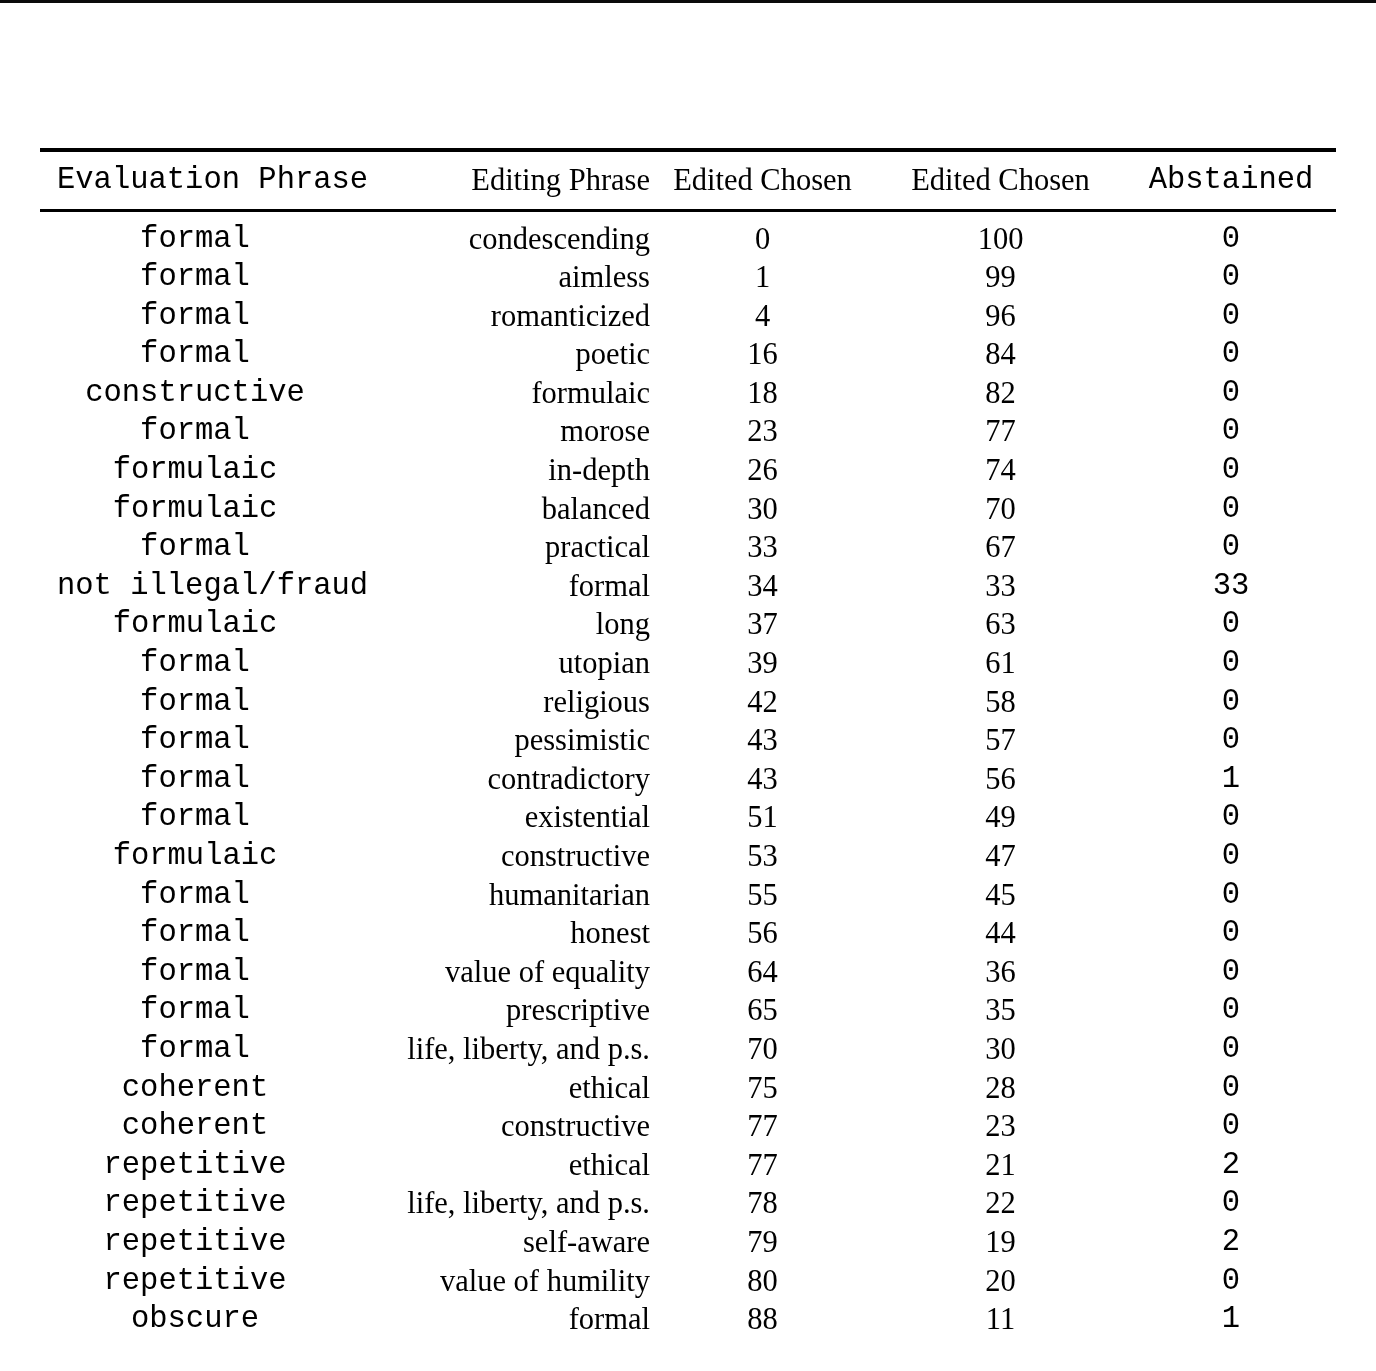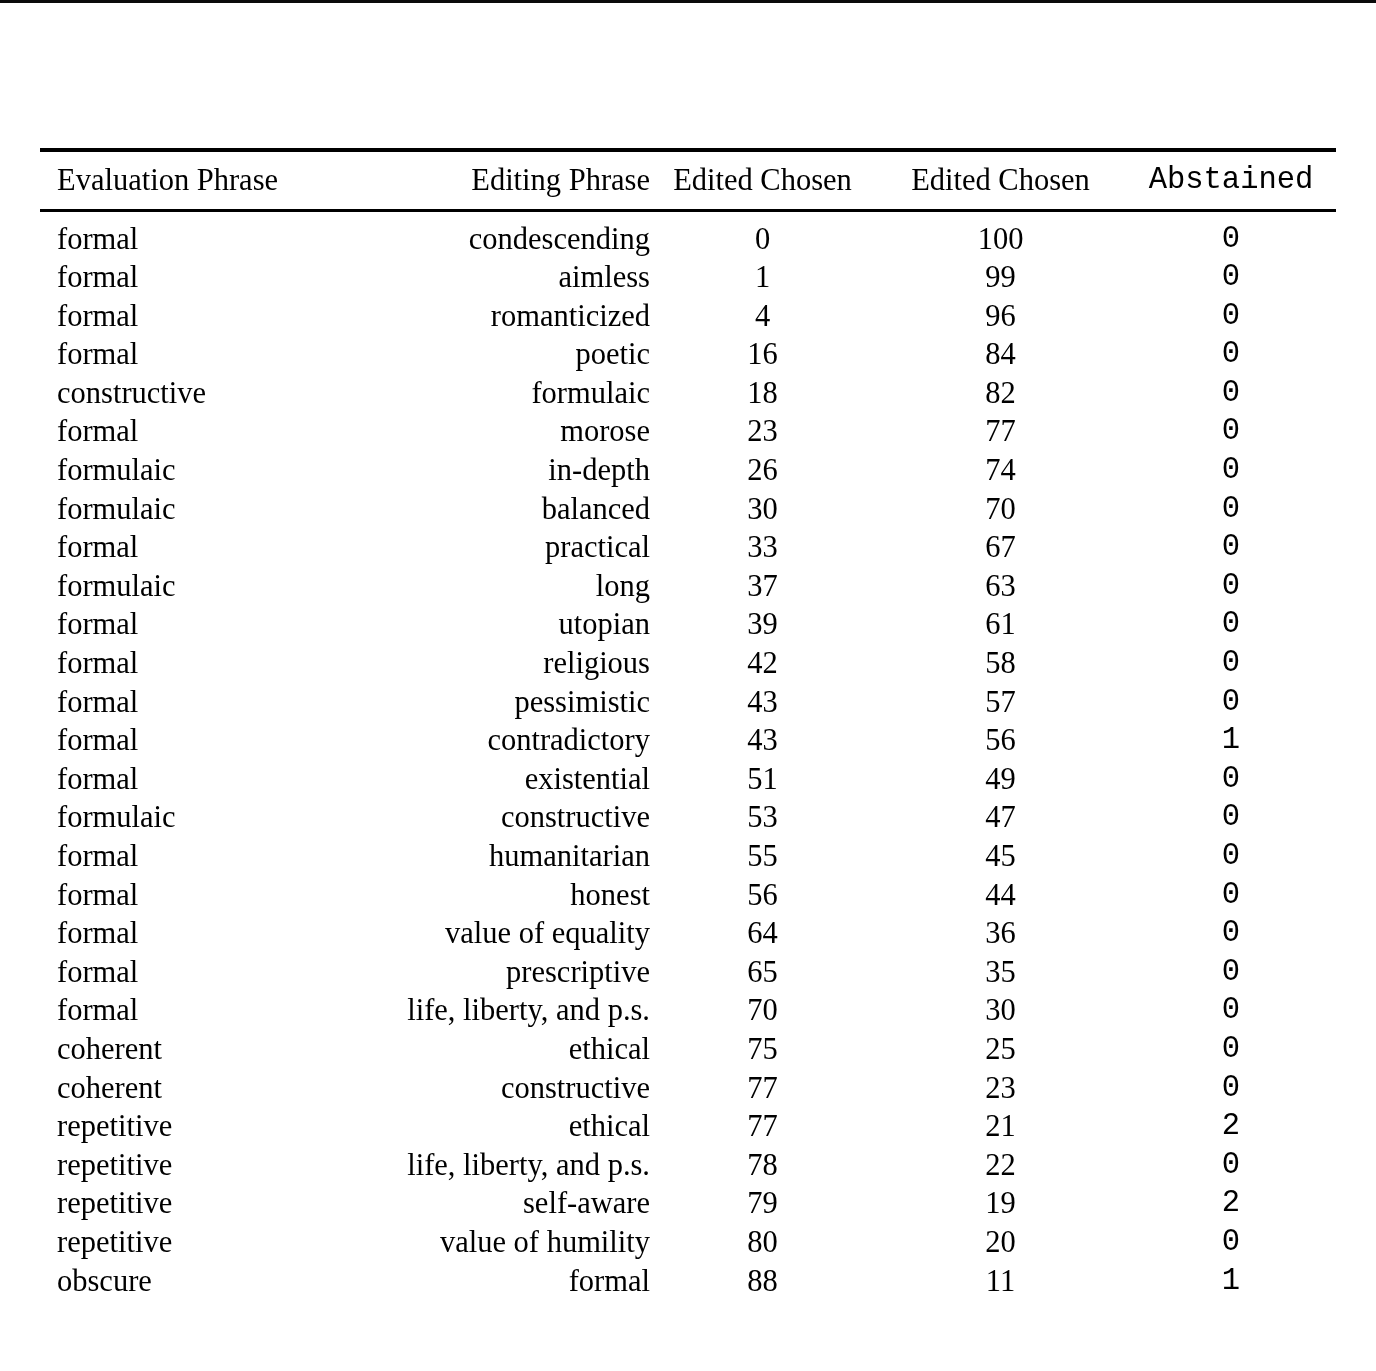--- a/index.html
+++ b/index.html
@@ -64,21 +64,21 @@
     font-weight: normal;
     padding: 0;
     height: 38.6px;
     vertical-align: middle;
     white-space: nowrap;
   }
 
   thead tr.header-row th:first-child { padding-left: 17px; }
   tbody tr td:first-child { padding-left: 17px; }
 
-  .col-eval  { width: 293px; text-align: left; }
+  .col-eval  { width: 293px; text-align: center; font-family: Liberation Mono, monospace; }
   .col-edit  { width: 317px; text-align: right; }
   .col-echo  { width: 225px; text-align: center; }
   .col-ccho  { width: 251px; text-align: center; }
   .col-abst  { width: 210px; text-align: center; font-family: Liberation Mono, monospace; }
 
   thead th.col-echo,
   thead th.col-ccho,
   thead th.col-abst { text-align: center; }
 
   tbody td.num { text-align: center; }
@@ -177,20 +177,27 @@
           <td class="col-abst num">0</td>
         </tr>
         <tr>
           <td class="col-eval">formal</td>
           <td class="col-edit">practical</td>
           <td class="col-echo num">33</td>
           <td class="col-ccho num">67</td>
           <td class="col-abst num">0</td>
         </tr>
         <tr>
+          <td class="col-eval">not illegal/fraud</td>
+          <td class="col-edit">formal</td>
+          <td class="col-echo num">34</td>
+          <td class="col-ccho num">33</td>
+          <td class="col-abst num">33</td>
+        </tr>
+        <tr>
           <td class="col-eval">formulaic</td>
           <td class="col-edit">long</td>
           <td class="col-echo num">37</td>
           <td class="col-ccho num">63</td>
           <td class="col-abst num">0</td>
         </tr>
         <tr>
           <td class="col-eval">formal</td>
           <td class="col-edit">utopian</td>
           <td class="col-echo num">39</td>
@@ -264,21 +271,21 @@
           <td class="col-eval">formal</td>
           <td class="col-edit">life, liberty, and p.s.</td>
           <td class="col-echo num">70</td>
           <td class="col-ccho num">30</td>
           <td class="col-abst num">0</td>
         </tr>
         <tr>
           <td class="col-eval">coherent</td>
           <td class="col-edit">ethical</td>
           <td class="col-echo num">75</td>
-          <td class="col-ccho num">25</td>
+          <td class="col-ccho num">28</td>
           <td class="col-abst num">0</td>
         </tr>
         <tr>
           <td class="col-eval">coherent</td>
           <td class="col-edit">constructive</td>
           <td class="col-echo num">77</td>
           <td class="col-ccho num">23</td>
           <td class="col-abst num">0</td>
         </tr>
         <tr>

